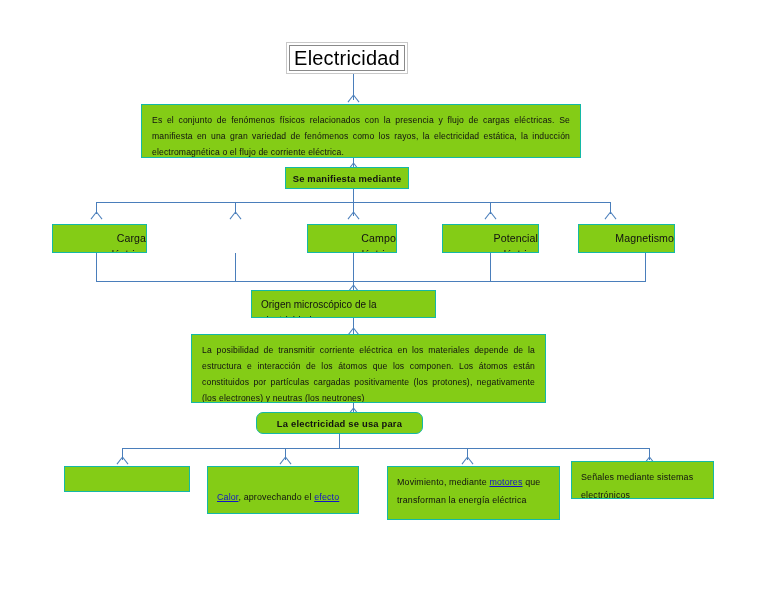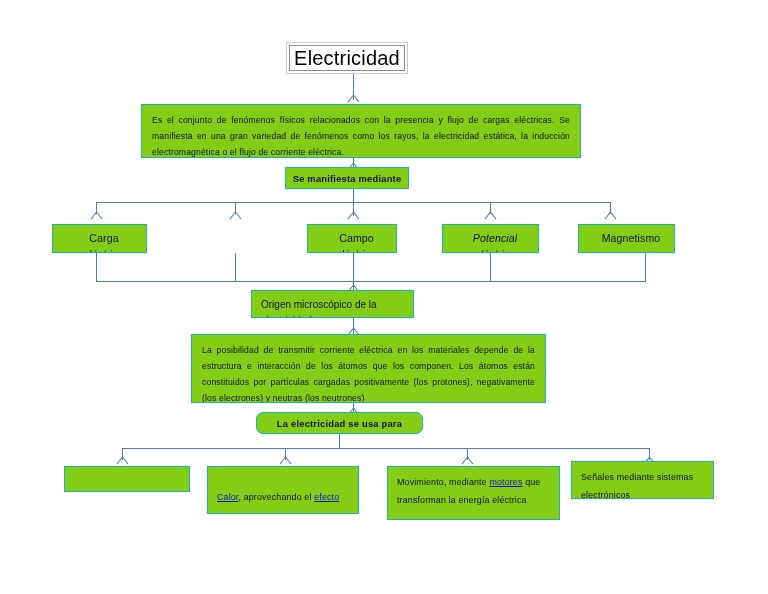--- a/index.html
+++ b/index.html
@@ -74,21 +74,21 @@
     letter-spacing: 0.2px;
     font-weight: bold;
   }
 
   
   .cat {
     padding: 5px 0 12px 9px;
     font-size: 10.6px;
     line-height: 1.55;
     letter-spacing: 0.1px;
-    text-align: center;
+    text-align: right;
   }
 
   
   .use-box {
     padding: 7px 9px;
     font-size: 8.9px;
     line-height: 2.0;
     text-align: left;
     letter-spacing: 0.15px;
   }
@@ -192,40 +192,40 @@
     <div>Carga</div>
     <div>eléctrica</div>
   </div>
 
 
   <div class="node cat" style="left:307px; top:224px; width:90px; height:29px;">
     <div>Campo</div>
     <div>eléctrico</div>
   </div>
 
-  <div class="node cat" style="left:442px; top:224px; width:97px; height:29px;font-style:italic;">
+  <div class="node cat" style="left:442px; top:224px; width:97px; height:29px;">
     <div>Potencial</div>
     <div>eléctrico</div>
   </div>
 
   <div class="node cat" style="left:578px; top:224px; width:97px; height:29px;">
     <div>Magnetismo</div>
     <div></div>
   </div>
 
   <div class="conn vline" style="left:96px; top:253px; height:28px;"></div>
   <div class="conn vline" style="left:235px; top:253px; height:28px;"></div>
   <div class="conn vline" style="left:353px; top:253px; height:28px;"></div>
   <div class="conn vline" style="left:490px; top:253px; height:28px;"></div>
   <div class="conn vline" style="left:645px; top:253px; height:28px;"></div>
   <div class="conn hline" style="left:96px; top:281px; width:550px;"></div>
   <div class="conn vline" style="left:353px; top:281px; height:11px;"></div>
   <div class="arrow" style="left:348px; top:285px;"></div>
 
-  <div class="node clip" style="left:251px; top:290px; width:163px; height:28px;">
+  <div class="node clip" style="left:251px; top:290px; width:185px; height:28px;">
     <div>Origen microscópico de la</div>
     <div>electricidad</div>
   </div>
 
   <div class="conn vline" style="left:353px; top:318px; height:16px;"></div>
   <div class="arrow" style="left:348px; top:328px;"></div>
 
   <div class="node para" style="left:191px; top:334px; width:355px; height:69px;">
     <span>La posibilidad de transmitir corriente eléctrica en los materiales depende de la estructura e interacción de los átomos que los componen. Los átomos están constituidos por partículas cargadas positivamente (los protones), negativamente (los electrones) y neutras (los neutrones)</span>
   </div>

